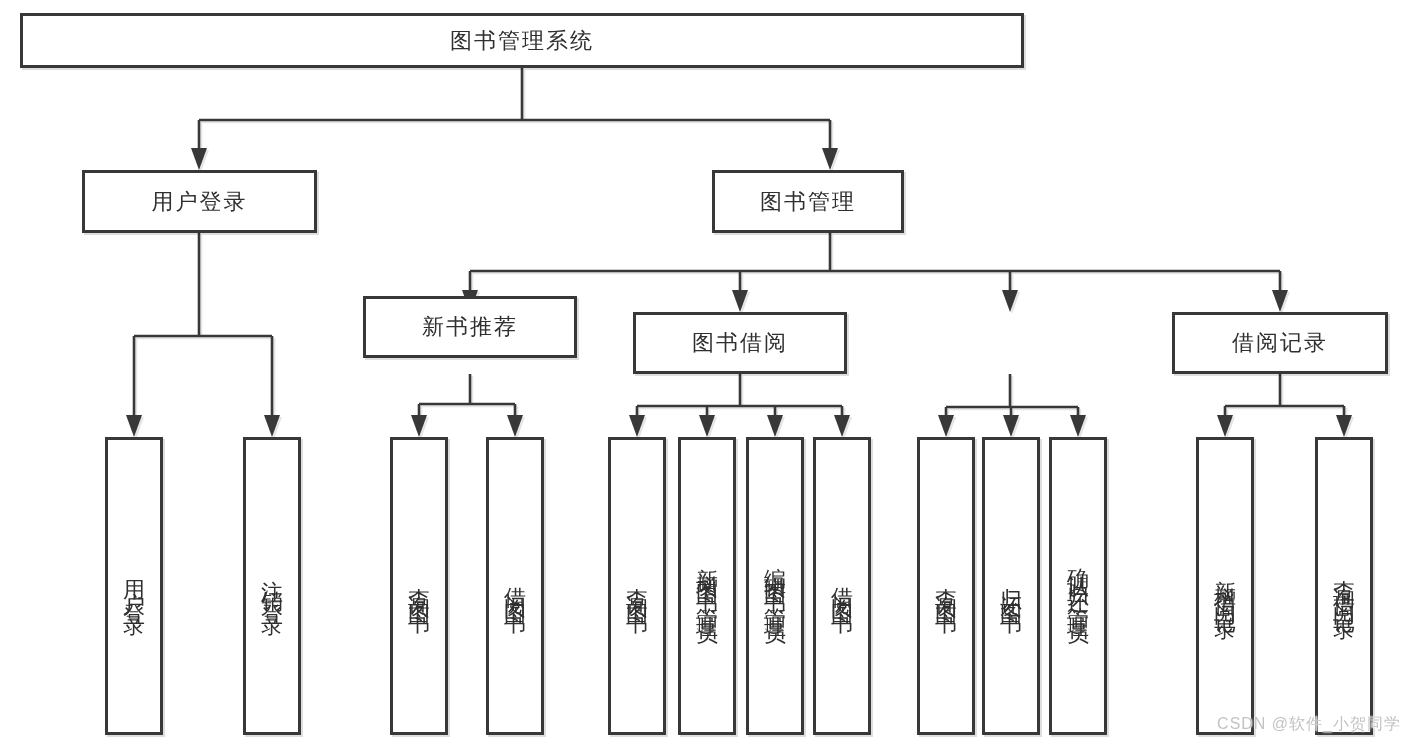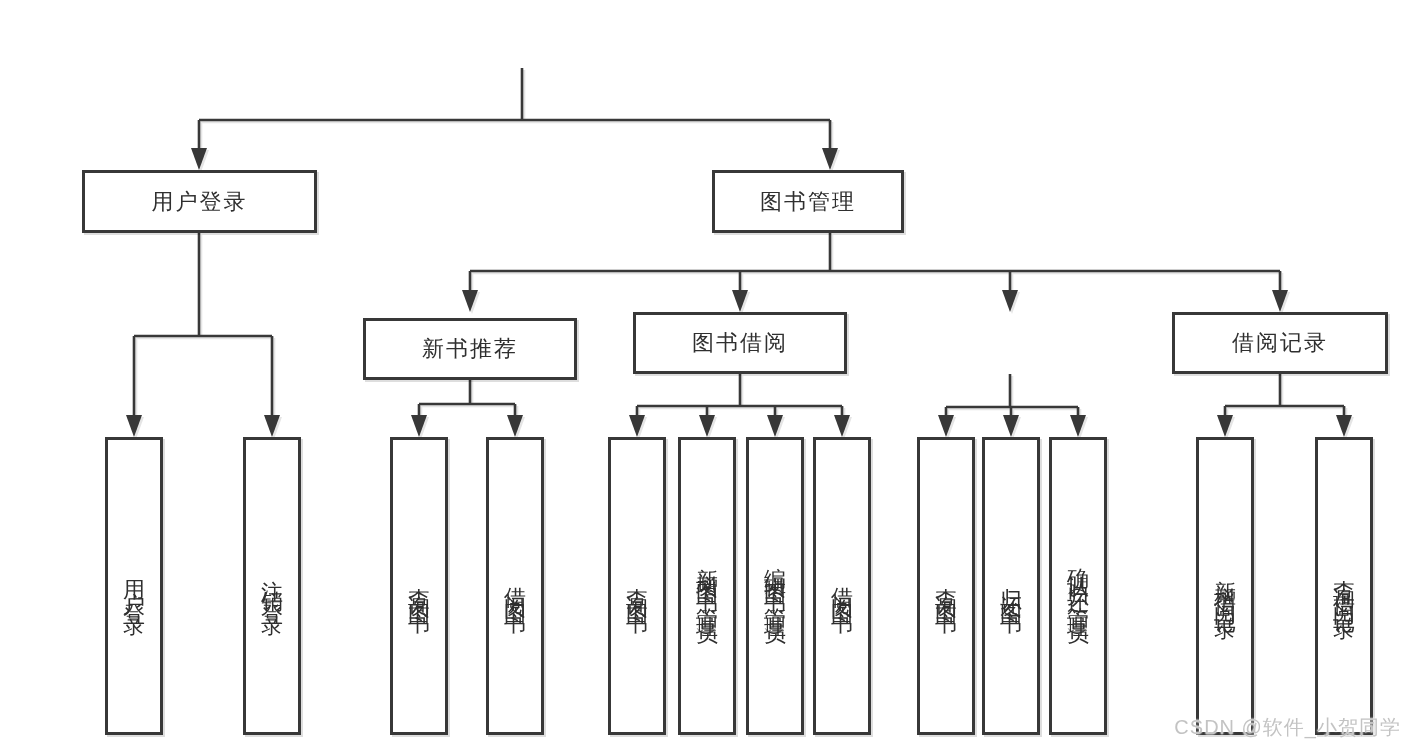--- a/index.html
+++ b/index.html
@@ -51,21 +51,21 @@
     letter-spacing: 8px;
     line-height: 1;
     white-space: nowrap;
   }
   .vbox .vtext.loose { letter-spacing: 12px; }
 
   #watermark {
     position: absolute;
     top: 714px;
     right: 4px;
-    font-size: 20px;
+    font-size: 16px;
     color: #c3c3c3;
     letter-spacing: 1px;
     white-space: nowrap;
     text-shadow: 0 0 2px #ffffff, 0 0 2px #ffffff;
     z-index: 5;
   }
 </style>
 </head>
 <body>
 
@@ -106,29 +106,32 @@
       <line x1="1011" y1="407" x2="1011" y2="425" stroke="#383838" stroke-width="2.6"></line>
       <polygon points="1003,415 1019,415 1011,437" fill="#383838"></polygon>
       <line x1="1078" y1="407" x2="1078" y2="425" stroke="#383838" stroke-width="2.6"></line>
       <polygon points="1070,415 1086,415 1078,437" fill="#383838"></polygon>
       <line x1="1225" y1="406" x2="1225" y2="425" stroke="#383838" stroke-width="2.6"></line>
       <polygon points="1217,415 1233,415 1225,437" fill="#383838"></polygon>
       <line x1="1344" y1="406" x2="1344" y2="425" stroke="#383838" stroke-width="2.6"></line>
       <polygon points="1336,415 1352,415 1344,437" fill="#383838"></polygon>
     </svg>
 
+  <div class="node hbox" style="left:20px; top:13px; width:1004px; height:55px;">
+    <span>图书管理系统</span>
+  </div>
 
   <div class="node hbox" style="left:82px; top:170px; width:235px; height:63px;">
     <span>用户登录</span>
   </div>
   <div class="node hbox" style="left:712px; top:170px; width:192px; height:63px;">
     <span>图书管理</span>
   </div>
 
-  <div class="node hbox" style="left:363px; top:318px; width:214px; height:62px;">
+  <div class="node hbox" style="left:363px; top:296px; width:214px; height:62px;">
     <span>新书推荐</span>
   </div>
   <div class="node hbox" style="left:633px; top:312px; width:214px; height:62px;">
     <span>图书借阅</span>
   </div>
   <div class="node hbox" style="left:1172px; top:312px; width:216px; height:62px;">
     <span>借阅记录</span>
   </div>
 
   <div class="node vbox" style="left:105px; top:437px; width:58px; height:298px;">

